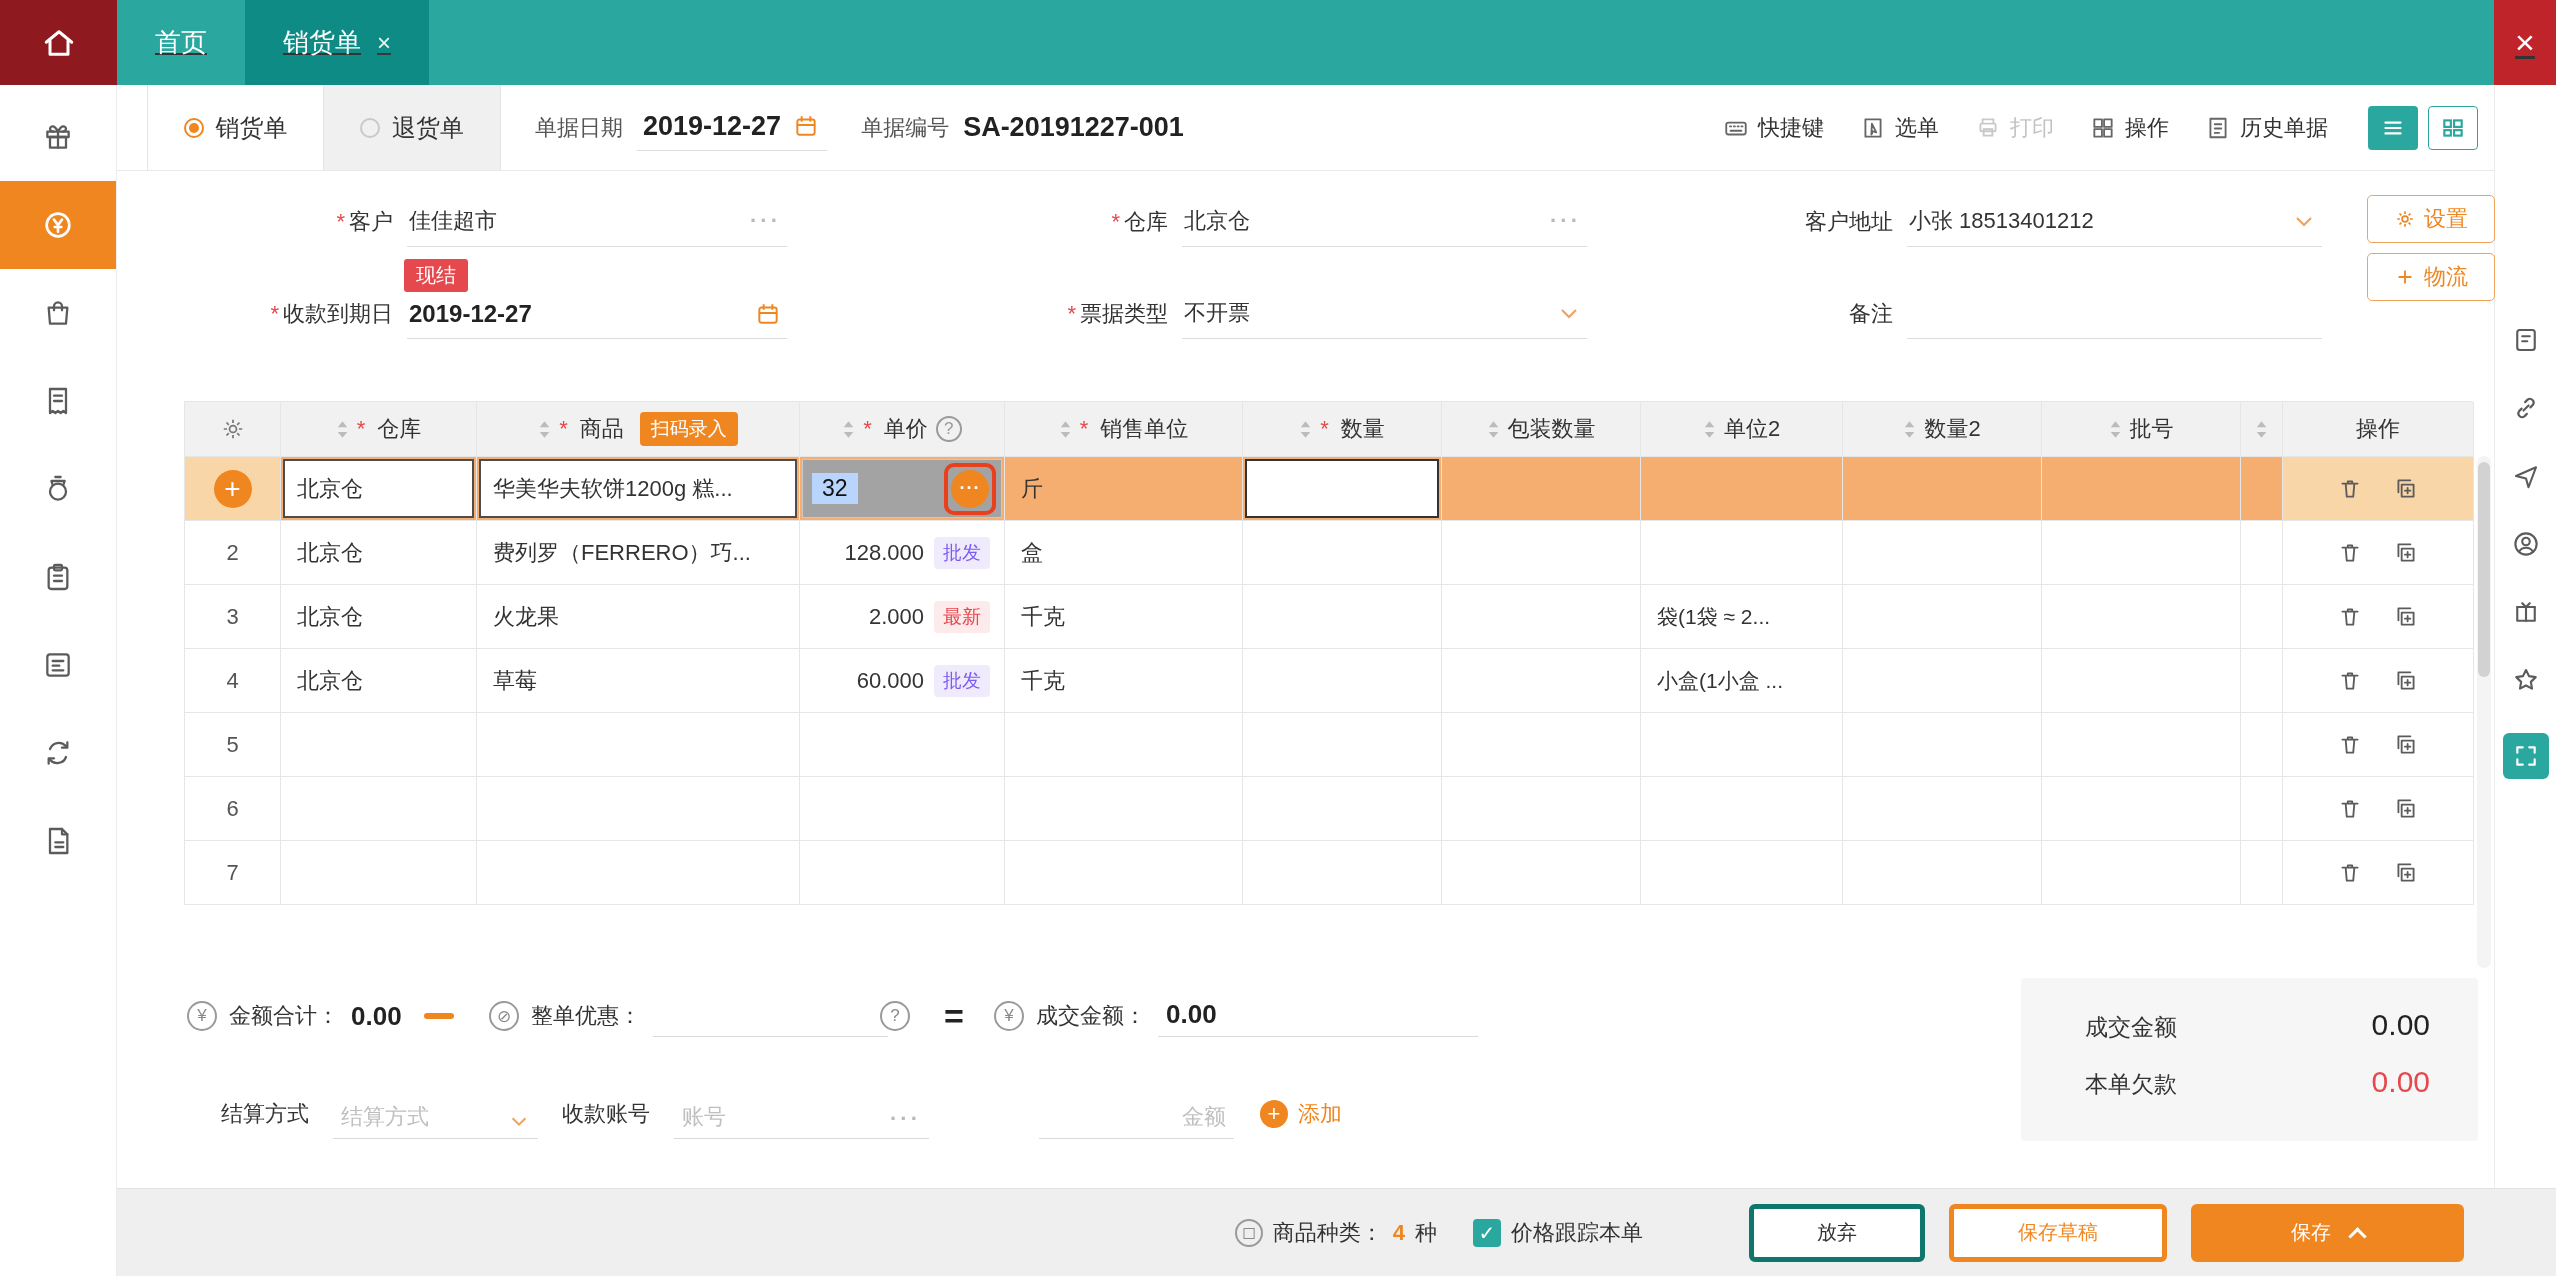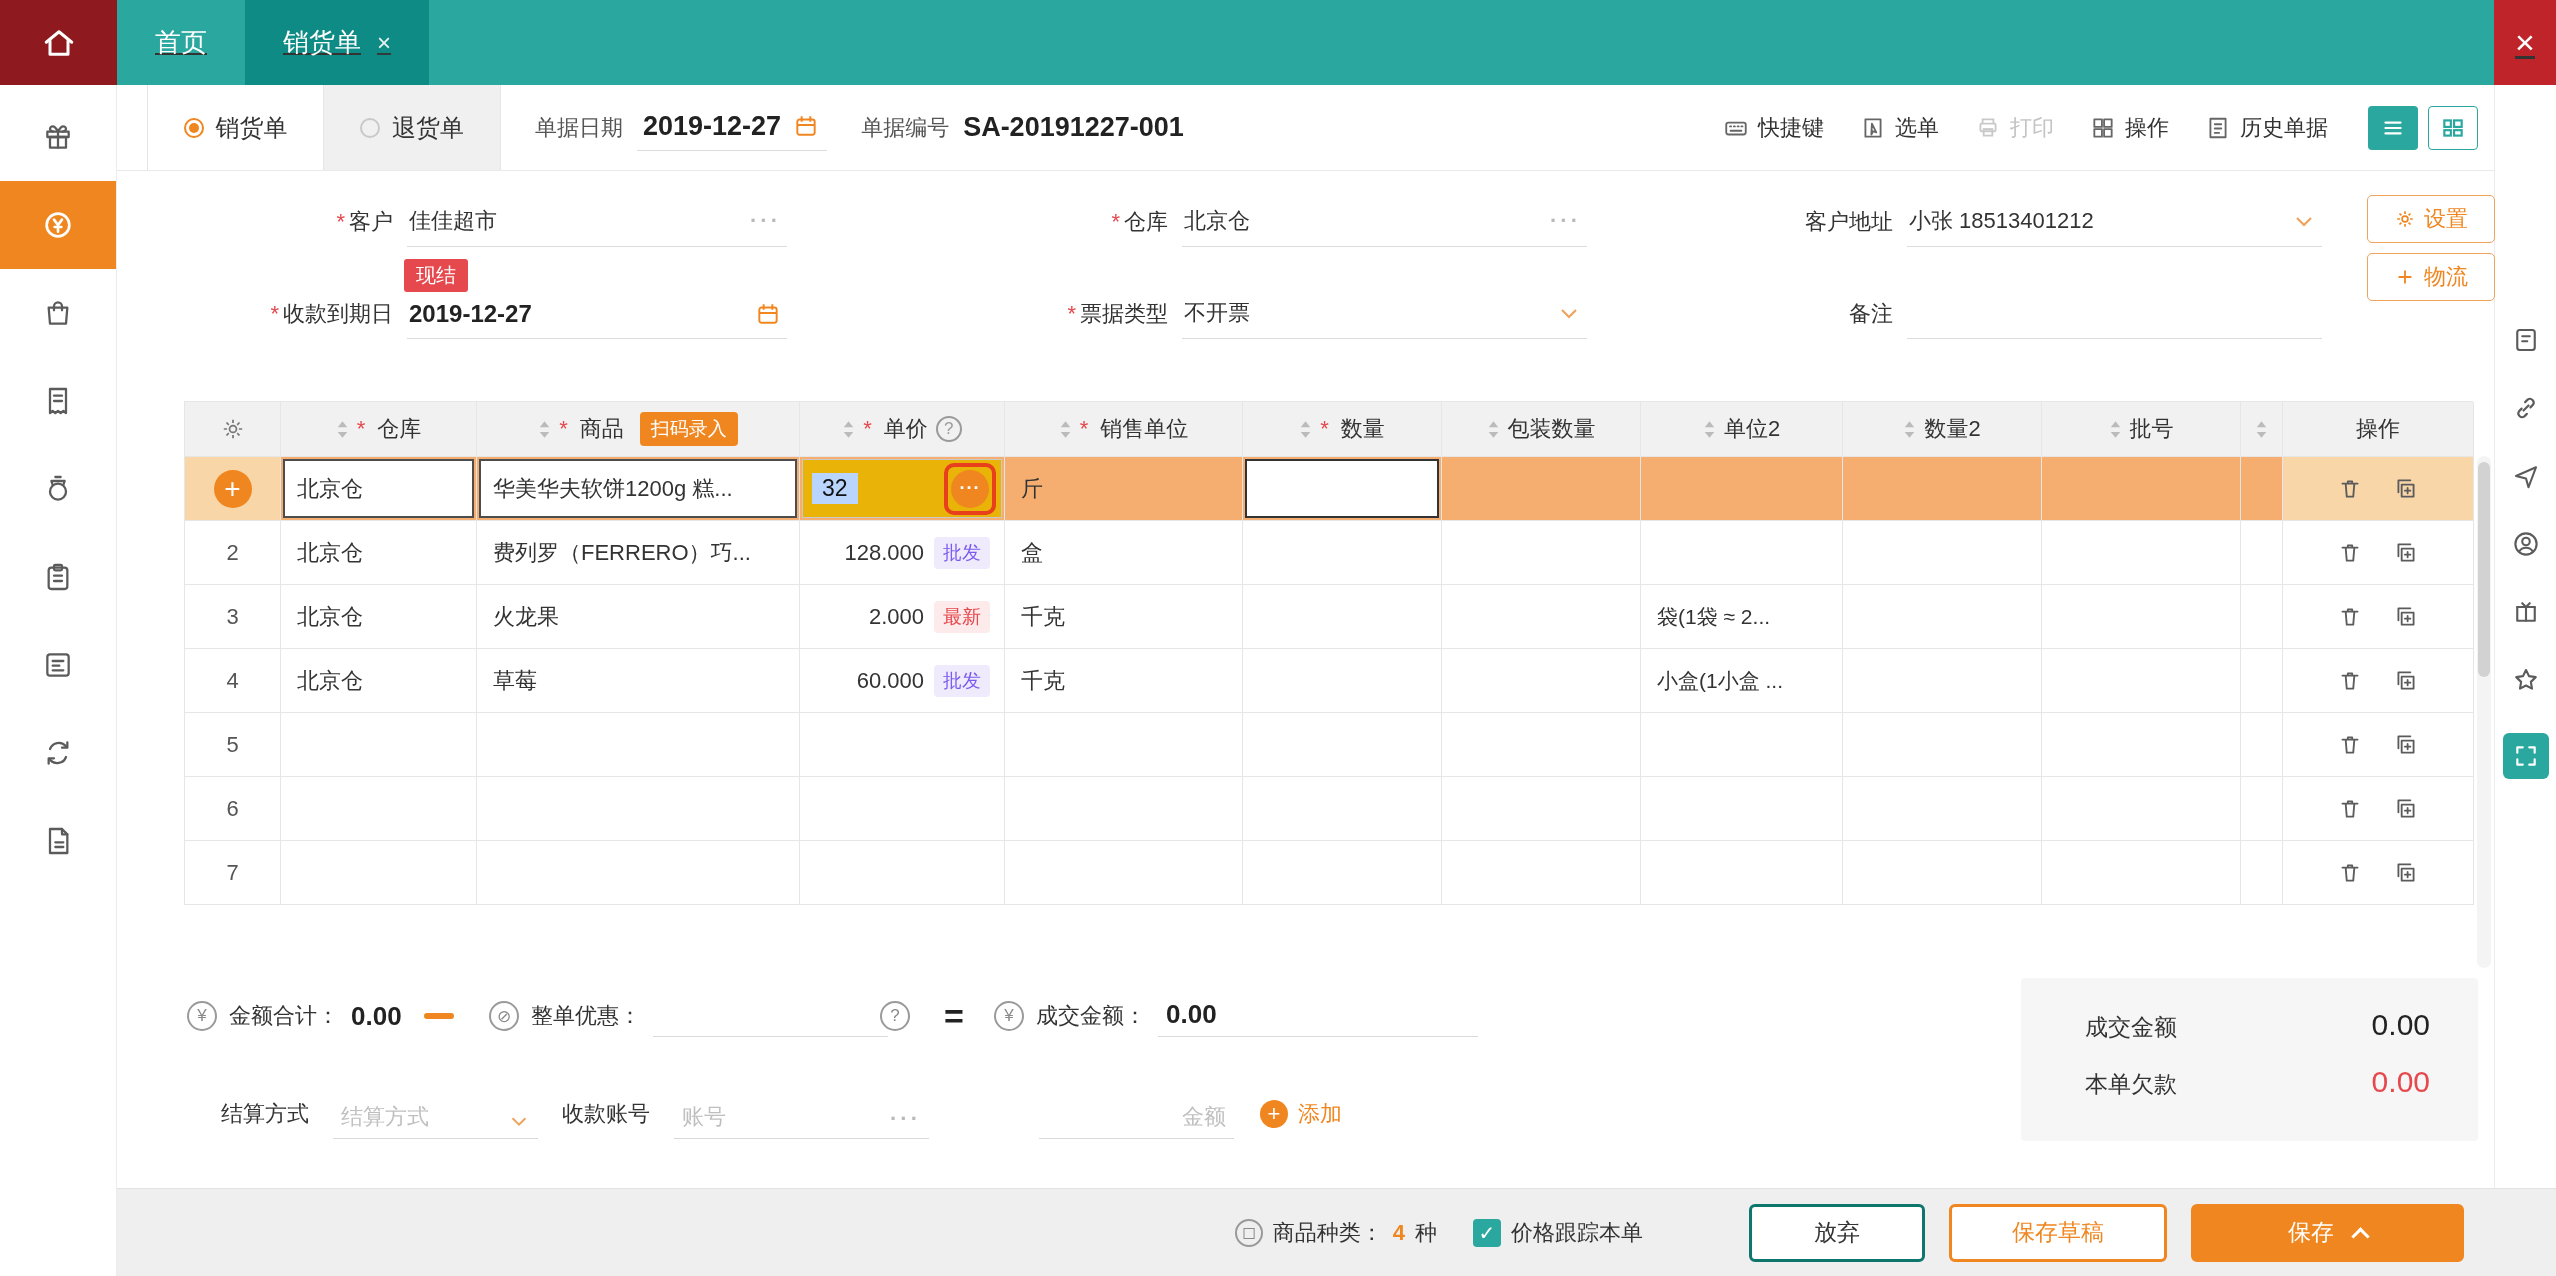--- a/index.html
+++ b/index.html
@@ -77,21 +77,21 @@
   .tag{font-size:19px;padding:3px 9px;border-radius:4px;white-space:nowrap;}
   .tag.purple{color:#7c5cf0;background:#efebfd;}
   .tag.red{color:#e5484d;background:#fdeaea;}
   .scan-badge{background:#f0861f;color:#fff;font-size:19px;padding:4px 11px;border-radius:4px;margin-left:8px;}
   .qmark{width:26px;height:26px;border:2px solid #9a9a9a;border-radius:50%;color:#9a9a9a;font-size:17px;display:flex;align-items:center;justify-content:center;flex:none;}
   .active .td{background:#f5ae70;}
   .active .td.peach{background:#f9d6a8;}
   .inp{position:absolute;inset:2px;background:#fff;box-shadow:inset 0 0 0 2px #4d4d4d;display:flex;align-items:center;padding-left:14px;}
   .inp.qty{box-shadow:inset 0 0 0 2px #333;}
   .add-btn{width:38px;height:38px;border-radius:50%;background:#f0861f;color:#fff;font-size:28px;line-height:1;display:flex;align-items:center;justify-content:center;border:none;}
-  .price-edit{position:absolute;inset:2px;background:#eab308;box-shadow:inset 0 0 0 1px #c9c9c9;display:flex;align-items:center;padding:0 6px 0 10px;}
+  .price-edit{position:absolute;inset:2px;background:#a3a3a3;box-shadow:inset 0 0 0 1px #c9c9c9;display:flex;align-items:center;padding:0 6px 0 10px;}
   .sel{background:#b9d4fd;color:#111;padding:2px 10px;font-size:23px;}
   .ring{margin-left:auto;border:4px solid #e8401c;border-radius:10px;padding:3px;display:flex;}
   .dots-btn{width:38px;height:38px;border-radius:50%;background:#f0861f;color:#fff;font-size:18px;font-weight:bold;letter-spacing:1px;display:flex;align-items:center;justify-content:center;border:none;}
   .ops{justify-content:center;gap:30px;}
   .opbtn{display:flex;cursor:pointer;}
   .subtotal .td{background:#fcf0e1;}
   .subl{justify-content:center;font-weight:bold;color:#333;}
   .hs-track{position:absolute;left:0;bottom:3px;width:2289px;height:13px;background:#f0f0f0;border-radius:7px;}
   .hs-thumb{position:absolute;left:103px;bottom:3px;width:1286px;height:13px;background:#a3a3a3;border-radius:7px;}
   .vscroll{position:absolute;left:2360px;top:371px;width:14px;height:512px;background:#f4f4f4;border-radius:7px;}
@@ -116,21 +116,21 @@
   .chev{flex:none;}
   .addlink{display:flex;align-items:center;gap:10px;color:#f0861f;padding-bottom:8px;}
   .addplus{width:28px;height:28px;border-radius:50%;background:#f0861f;color:#fff;font-size:22px;display:flex;align-items:center;justify-content:center;}
 
   
   .footer{position:absolute;left:117px;top:1188px;width:2439px;height:88px;background:#efefef;border-top:1px solid #e2e2e2;display:flex;align-items:center;justify-content:flex-end;gap:36px;padding-right:92px;}
   .fgroup{display:flex;align-items:center;gap:10px;white-space:nowrap;}
   .accent{color:#f0861f;font-weight:bold;}
   .cbox{width:28px;height:28px;border-radius:4px;background:#2aa79e;color:#fff;font-size:20px;display:flex;align-items:center;justify-content:center;}
   .chk-group{margin-right:70px;}
-  .btn{height:58px;border-radius:6px;display:flex;align-items:center;justify-content:center;font-size:23px;border:3px solid #0f766e;background:#fff;color:#333;}
+  .btn{height:58px;border-radius:6px;display:flex;align-items:center;justify-content:center;font-size:20px;border:5px solid #0f766e;background:#fff;color:#333;}
   .btn.discard{width:176px;}
   .btn.draft{width:218px;border-color:#f0861f;color:#f0861f;margin-left:-12px;}
   .btn.save{width:273px;background:#f0861f;border-color:#f0861f;color:#fff;margin-left:-12px;gap:20px;}
   .caret-up{width:13px;height:13px;border-left:3px solid #fff;border-top:3px solid #fff;transform:rotate(45deg);margin-top:8px;}
 </style>
 </head>
 <body>
 
 <div class="topbar">
   <div class="home-block">

